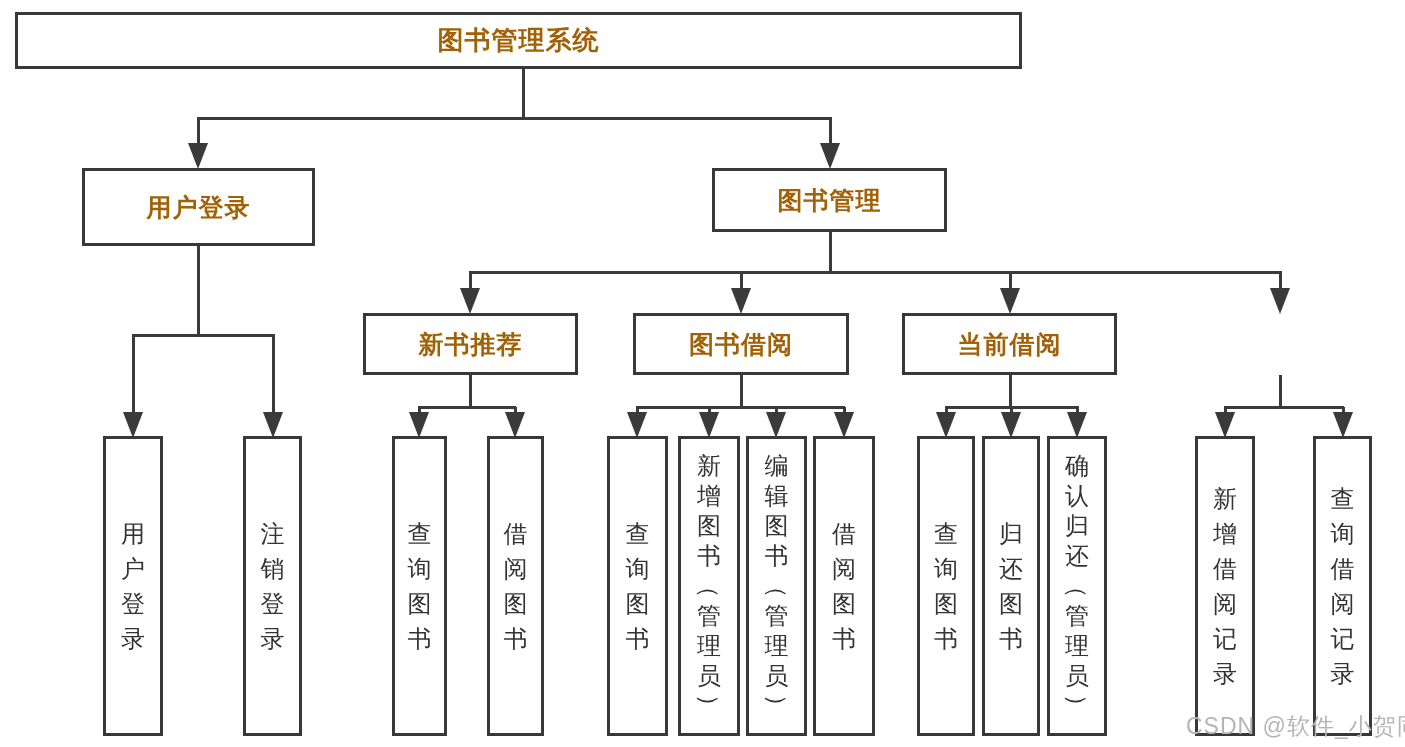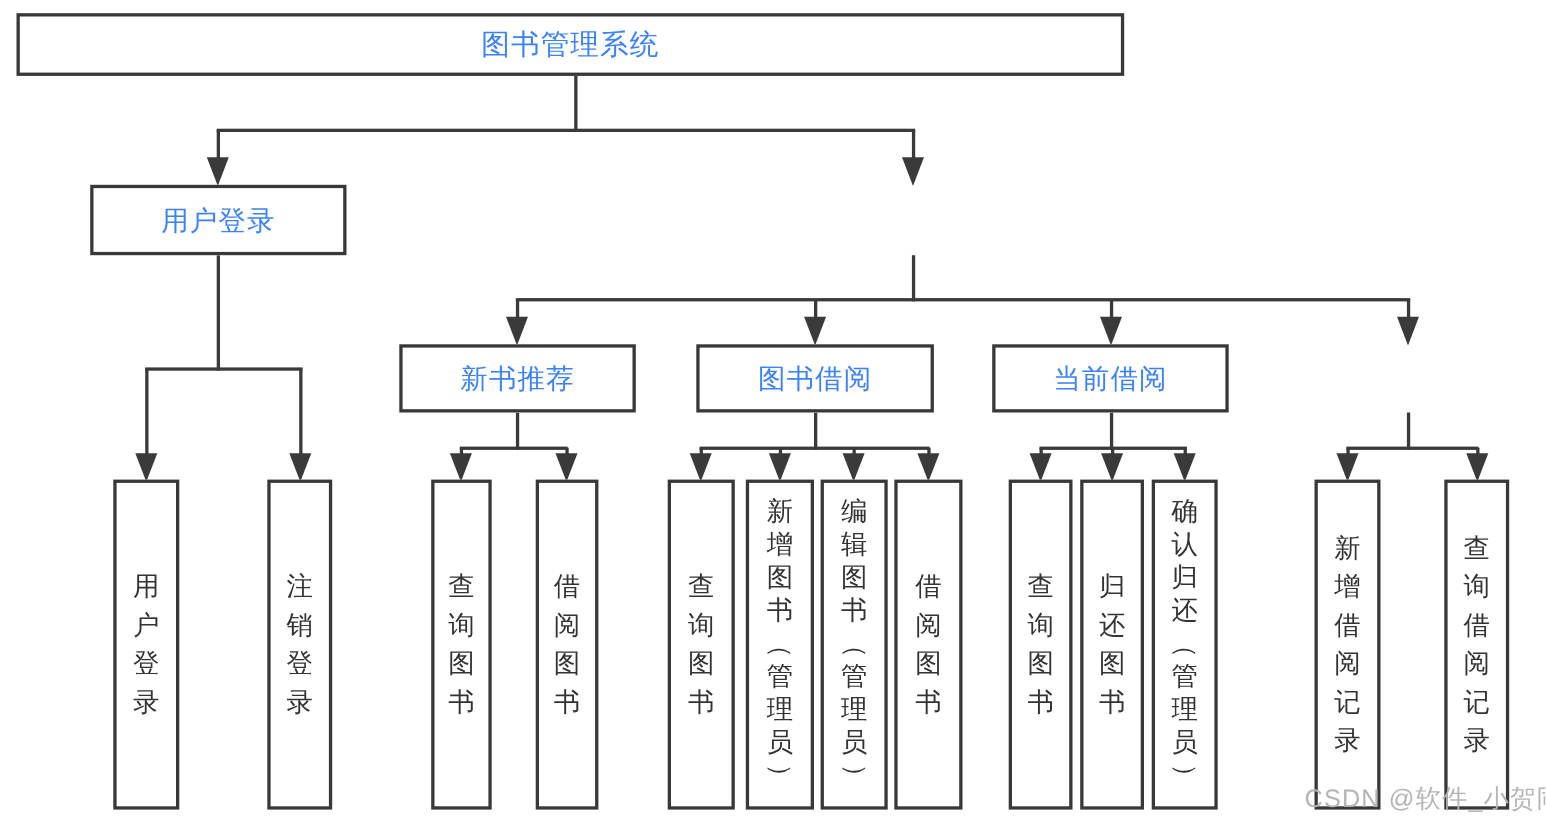--- a/index.html
+++ b/index.html
@@ -4,21 +4,21 @@
 <style>
   html,body{margin:0;padding:0;background:#ffffff;}
   #stage{
     position:relative;width:1405px;height:747px;background:#ffffff;overflow:hidden;
     font-family:"Liberation Sans","DejaVu Sans",sans-serif;color:#333333;
   }
   .node{
     position:absolute;box-sizing:border-box;border:3px solid #383838;background:#ffffff;
     display:flex;align-items:center;justify-content:center;z-index:2;
   }
-  .node .hlabel{font-size:25px;letter-spacing:1px;color:#3b82f6;white-space:nowrap;}
+  .node .hlabel{font-size:25px;letter-spacing:1px;color:#a16207;white-space:nowrap;font-weight:bold;}
   .root .hlabel{font-size:26px;}
   .leaf{flex-direction:column;}
   .vtext{
     display:flex;flex-direction:column;align-items:center;justify-content:center;
     font-size:24px;color:#333333;width:100%;height:100%;
   }
   .vchar{text-align:center;height:var(--lh,35px);line-height:var(--lh,35px);}
   .vchar.rot{transform:rotate(90deg);}
   .seg{position:absolute;background:#3a3a3a;z-index:1;}
   .arrowhead{
@@ -107,22 +107,25 @@
       <div class="seg" style="left: 1223.5px; top: 0px; width: 3px; height: 0px;"></div>
       <div class="seg" style="left: 1341.5px; top: 407px; width: 3px; height: 7px;"></div>
       <div class="arrowhead" style="left: 1333px; top: 412px;"></div>
       <div class="seg" style="left: 1341.5px; top: 0px; width: 3px; height: 0px;"></div>
     </div>
 
   <div class="node root" style="left:15px;top:12px;width:1007px;height:57px;">
     <span class="hlabel">图书管理系统</span>
   </div>
 
-  <div class="node" style="left:82px;top:168px;width:233px;height:64px;">
+  <div class="node" style="left:82px;top:168px;width:233px;height:78px;">
     <span class="hlabel">用户登录</span>
+  </div>
+  <div class="node" style="left:712px;top:168px;width:235px;height:64px;">
+    <span class="hlabel">图书管理</span>
   </div>
 
   <div class="node" style="left:633px;top:313px;width:216px;height:62px;">
     <span class="hlabel">图书借阅</span>
   </div>
   <div class="node" style="left:363px;top:313px;width:215px;height:62px;">
     <span class="hlabel">新书推荐</span>
   </div>
   <div class="node" style="left:902px;top:313px;width:215px;height:62px;">
     <span class="hlabel">当前借阅</span>

